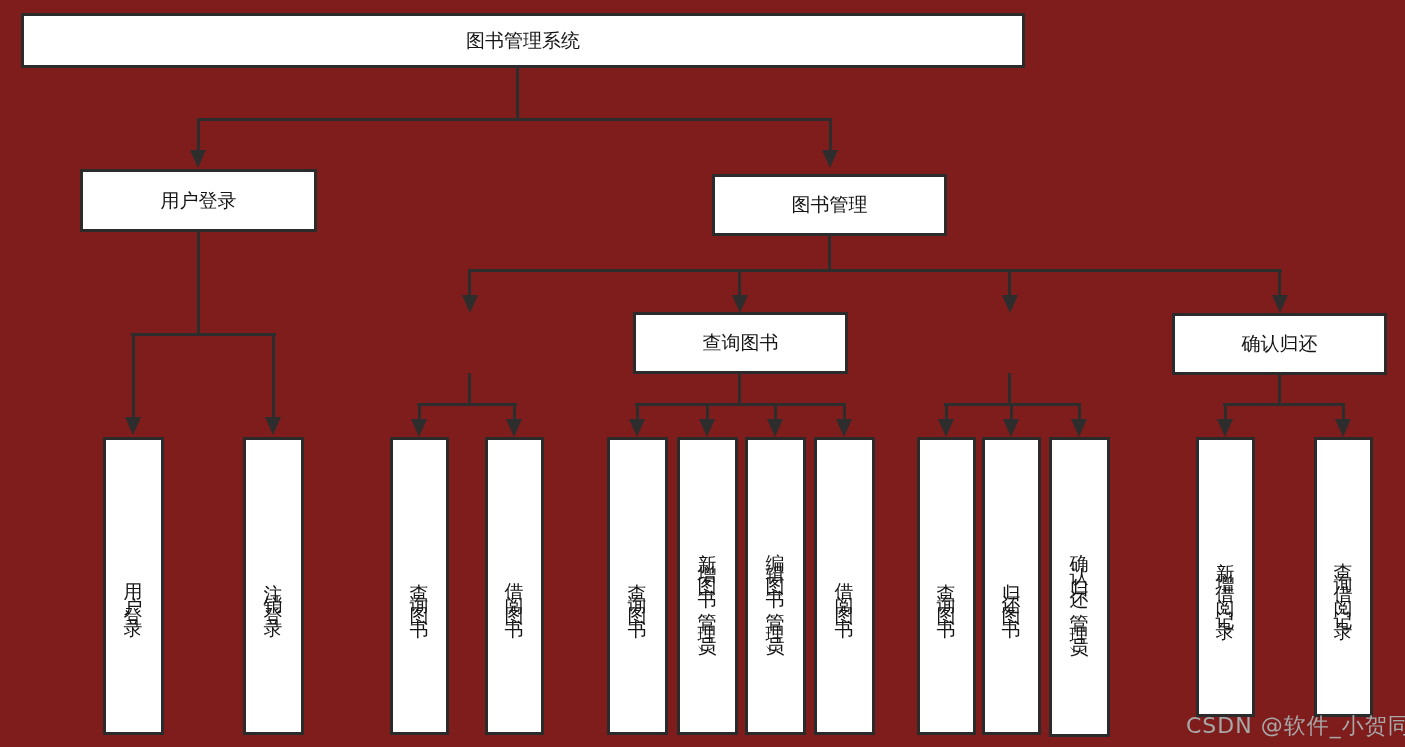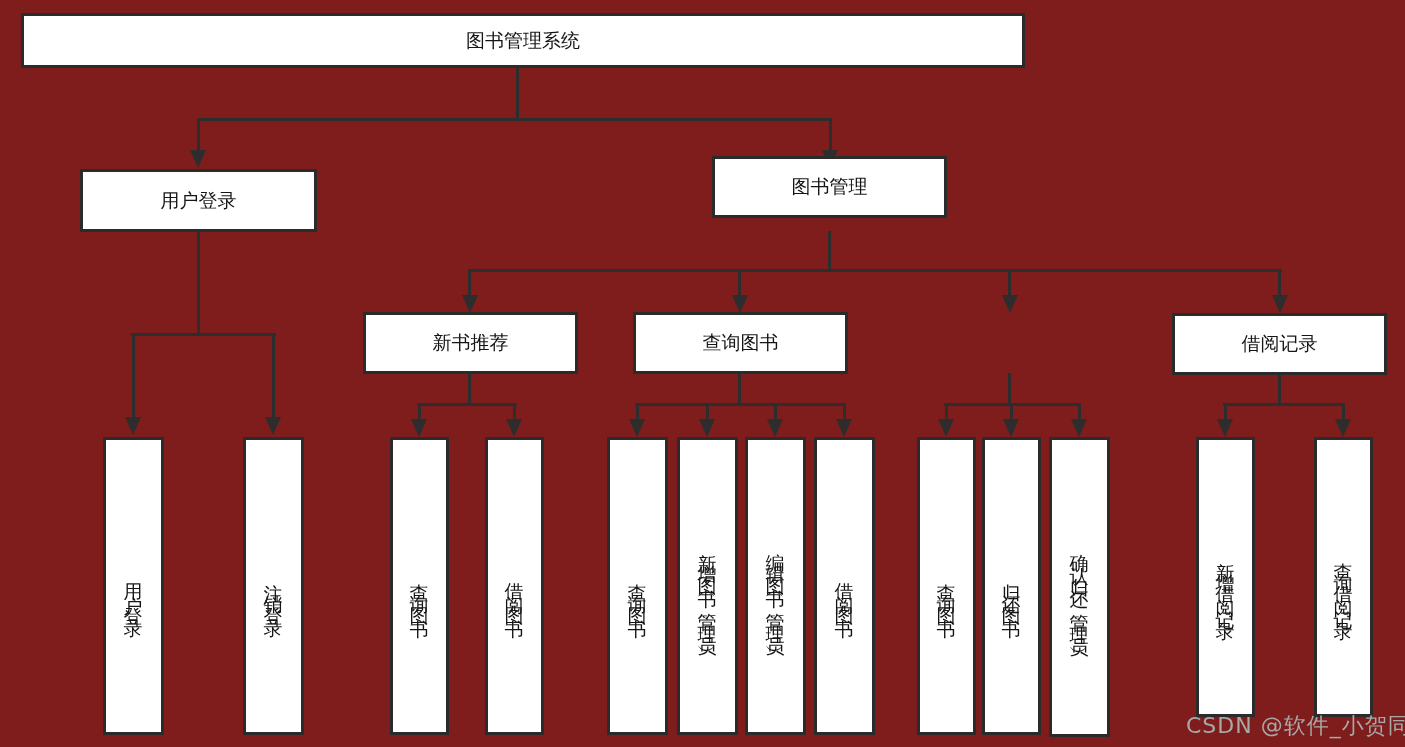--- a/index.html
+++ b/index.html
@@ -91,32 +91,29 @@
   <div class="ln" style="left:1342px;top:405px;width:3px;height:15px"></div>
   <div class="ah" style="left:1335px;top:419px"></div>
 
   <div class="node" style="left:21px;top:13px;width:1004px;height:55px">
     <span>图书管理系统</span>
   </div>
 
   <div class="node" style="left:80px;top:169px;width:237px;height:63px">
     <span>用户登录</span>
   </div>
-  <div class="node" style="left:712px;top:156px;width:235px;height:62px">
+  <div class="node" style="left:712px;top:174px;width:235px;height:62px">
     <span>图书管理</span>
   </div>
 
-  <div class="node" style="left:363px;top:312px;width:215px;height:62px">
-    <span>新书推荐</span>
-  </div>
   <div class="node" style="left:633px;top:312px;width:215px;height:62px">
     <span>查询图书</span>
   </div>
   <div class="node" style="left:1172px;top:313px;width:215px;height:62px">
-    <span>借阅记录</span>
+    <span>确认归还</span>
   </div>
 
   <div class="node leaf" style="left:103px;top:437px;width:61px;height:298px">
     <span>用户登录</span>
   </div>
   <div class="node leaf" style="left:243px;top:437px;width:61px;height:298px">
     <span>注销登录</span>
   </div>
 
   <div class="node leaf" style="left:390px;top:437px;width:59px;height:298px">

